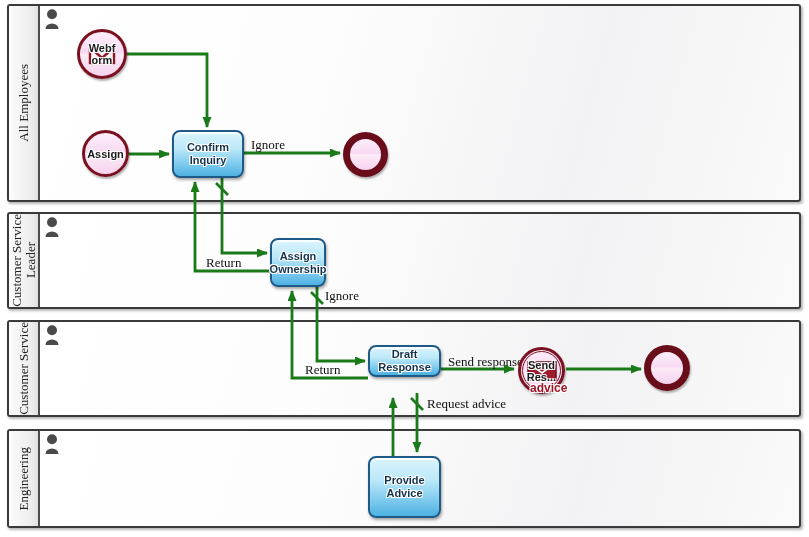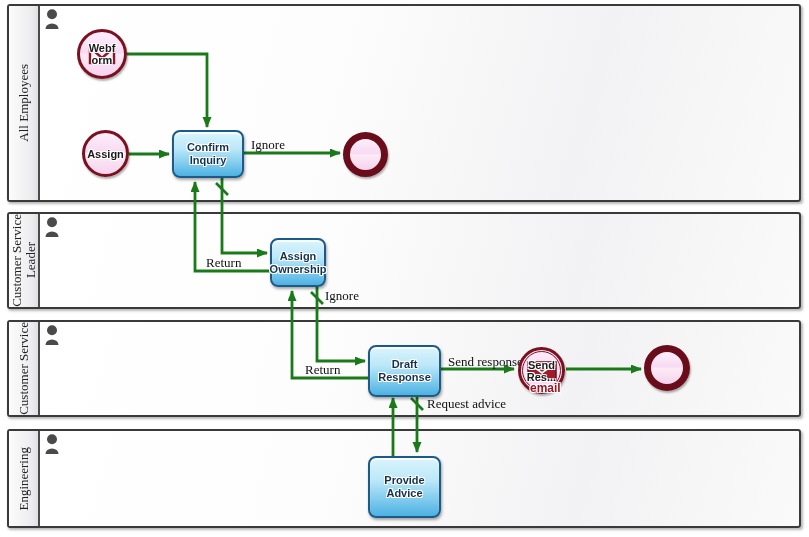--- a/index.html
+++ b/index.html
@@ -169,22 +169,22 @@
   <div class="event end" style="left:343px;top:132px;width:45px;height:45px;"></div>
 
   <div class="event start" style="left:518px;top:347px;width:47px;height:47px;">
     <div class="inner-ring"></div>
     <svg class="env" width="30" height="20" viewBox="0 0 30 20">
       <rect x="1" y="1" width="28" height="18" fill="#9e1b2b" stroke="#6a0d1a" stroke-width="1.5"></rect>
       <path d="M1.5 2 L15 12 L28.5 2" fill="none" stroke="#fff" stroke-width="1.8"></path>
     </svg>
     <span class="ev-label"><span>Send</span><br><span>Res...</span></span>
   </div>
-  <span class="email-tag" style="left:530px;top:381px;">email</span>
+  <span class="email-tag" style="left:530px;top:381px;">advice</span>
 
   <div class="event end" style="left:644px;top:345px;width:46px;height:46px;"></div>
 
   <div class="task" style="left:172px;top:130px;width:72px;height:48px;">Confirm Inquiry</div>
   <div class="task" style="left:270px;top:238px;width:56px;height:49px;">Assign Ownership</div>
-  <div class="task" style="left:368px;top:345px;width:73px;height:52px;">Draft Response</div>
+  <div class="task" style="left:368px;top:345px;width:73px;height:32px;">Draft Response</div>
   <div class="task" style="left:368px;top:456px;width:73px;height:62px;">Provide Advice</div>
 
 </div>
 
 </body></html>

